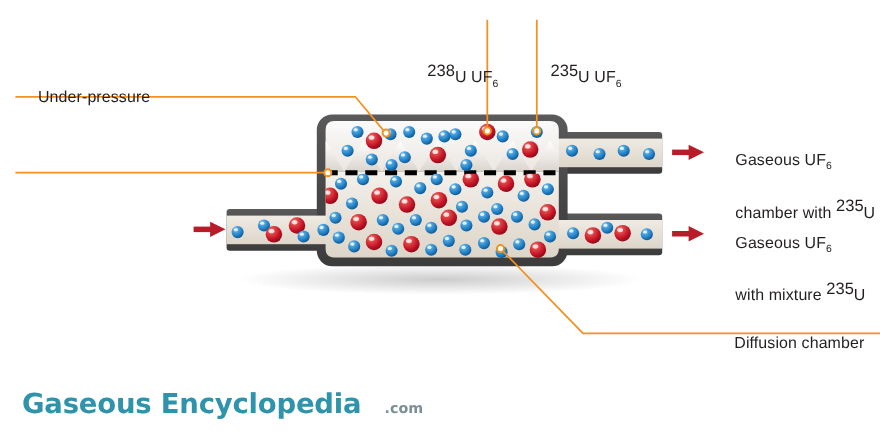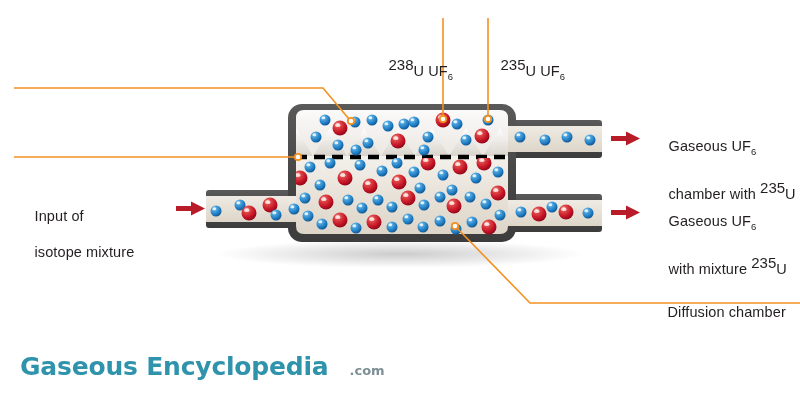--- a/index.html
+++ b/index.html
@@ -331,26 +331,25 @@
 
     <g fill="#ffffff" stroke="#f29120" stroke-width="1.8">
       <circle cx="351" cy="121" r="3.2"></circle>
       <circle cx="298" cy="157" r="3.2"></circle>
       <circle cx="443" cy="119" r="3.2"></circle>
       <circle cx="488" cy="119" r="3.2"></circle>
       <circle cx="455" cy="226" r="3.2"></circle>
     </g>
   </svg>
 
-
-
-  <div class="lbl" style="left:18px;top:189px;">
-    <span>Input of</span><br>
-    <span>isotope mixture</span>
-  </div>
+  <div class="lbl" style="left:18px;top:62px;">
+    <span>Under-pressure</span>
+  </div>
+
+
 
   <div class="lbl" style="left:372px;top:38px;">
     <sup>238</sup><span>U UF</span><sub>6</sub>
   </div>
 
   <div class="lbl" style="left:484px;top:38px;text-align:center;">
     <sup>235</sup><span>U UF</span><sub>6</sub>
   </div>
 
   <div class="lbl" style="left:652px;top:119px;">

